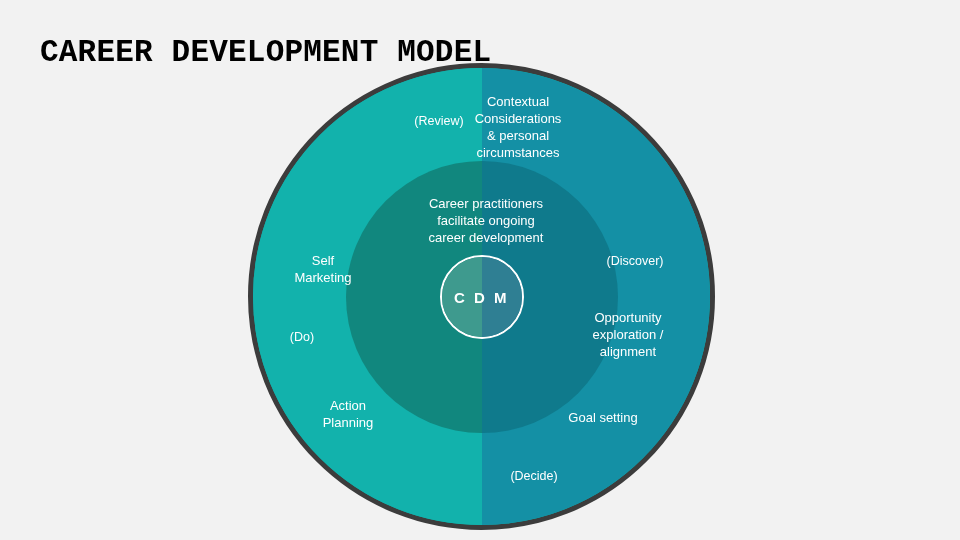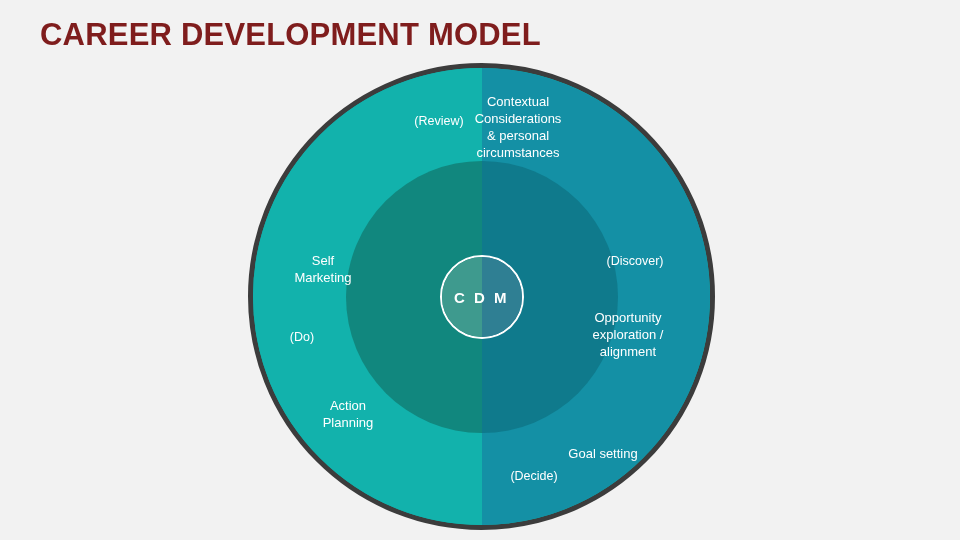--- a/index.html
+++ b/index.html
@@ -12,26 +12,27 @@
     background: #f2f2f2;
     font-family: "Liberation Sans", sans-serif;
     overflow: hidden;
     position: relative;
   }
 
   
   #page-title {
     position: absolute;
     left: 40px;
-    top: 17px;
+    top: 35px;
     font-size: 31px;
     font-weight: bold;
-    color: #7f1d1d;
+    color: #000000;
     letter-spacing: 0.2px;
     white-space: nowrap;
+    font-family: Liberation Mono, monospace;
   }
 
   
   #diagram {
     position: absolute;
     left: 248px;
     top: 63px;
     width: 467px;
     height: 467px;
   }
@@ -144,22 +145,25 @@
 
     <div class="lbl stage" style="left:4px;   top:261px; width:90px;">(Do)</div>
 
     <div class="lbl" style="left:310px; top:241px; width:130px;">Opportunity
 exploration /
 alignment</div>
 
     <div class="lbl" style="left:40px;  top:329px; width:110px;">Action
 Planning</div>
 
-    <div class="lbl" style="left:290px; top:341px; width:120px;margin-top:36px;">Goal setting</div>
+    <div class="lbl" style="left:290px; top:341px; width:120px;">Goal setting</div>
 
 
     <div class="lbl stage" style="left:236px; top:400px; width:90px;">(Decide)</div>
 
+    <div class="lbl inner" style="left:153px; top:127px; width:160px;">Career practitioners
+facilitate ongoing
+career development</div>
 
 
 
   </div>
 </div>
 
 </body></html>

